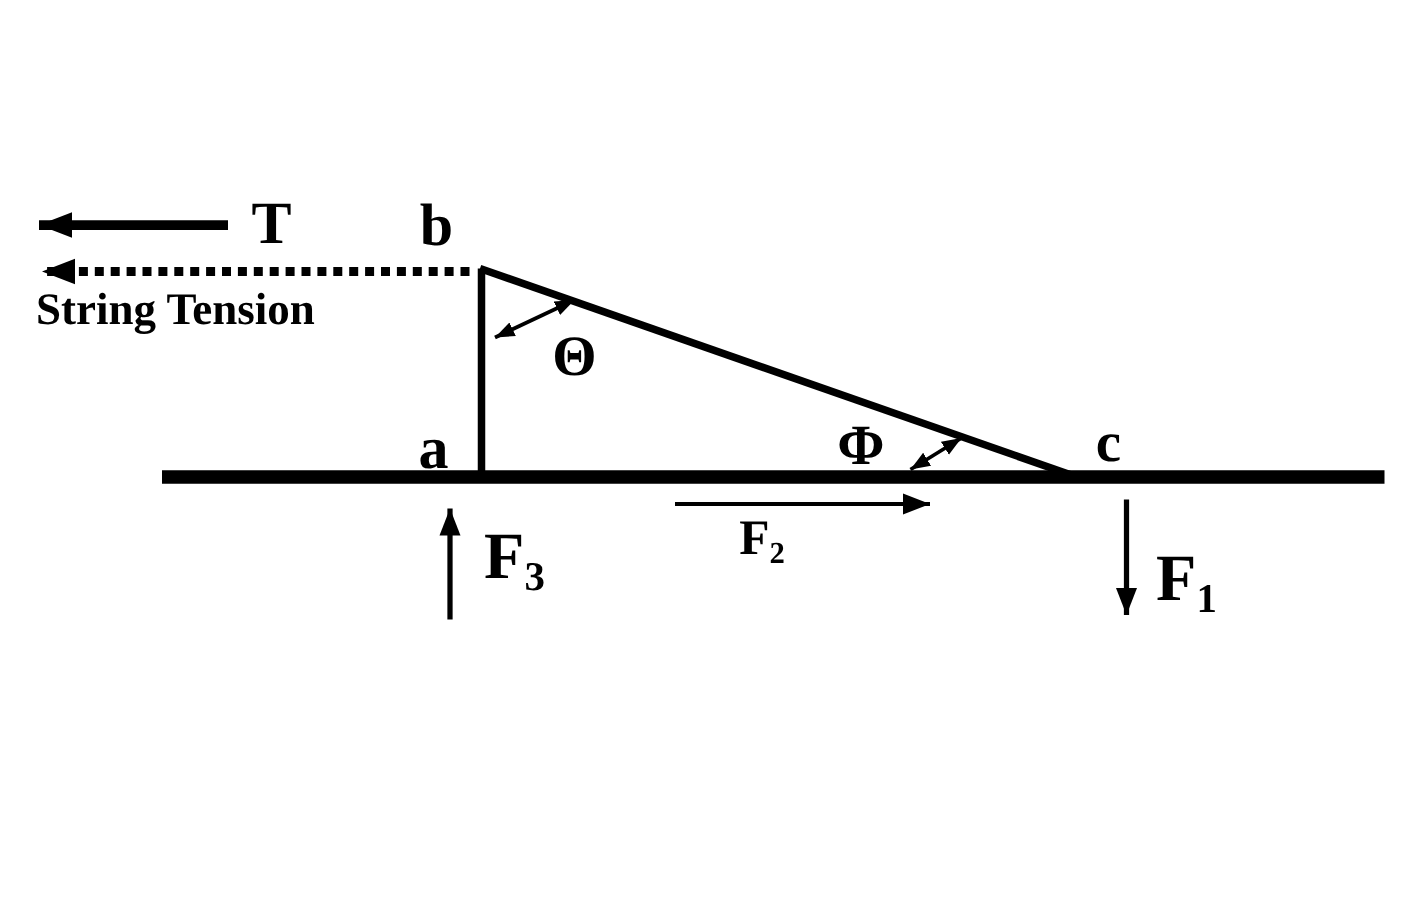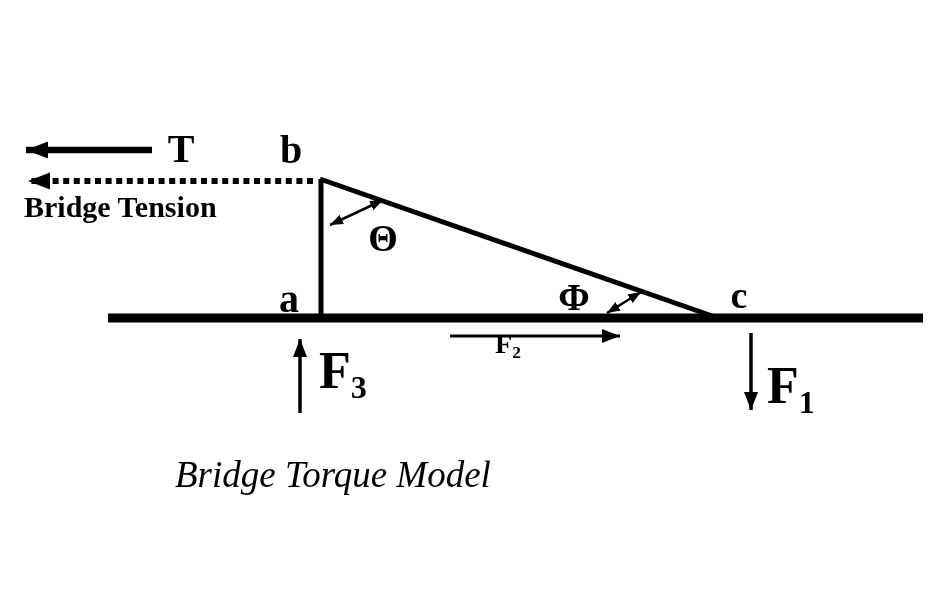--- a/index.html
+++ b/index.html
@@ -28,21 +28,21 @@
     font-weight: bold;
     line-height: 1;
     color: #000000;
   }
   .lbl.left-anchor {
     transform: translate(0, -50%);
   }
   .pt      { font-size: 40px; }
   .greek   { font-size: 38px; }
   .caption { font-size: 30px; }
-  .force   { font-size: 52px; }
+  .force   { font-size: 44px; }
   .force sub {
     font-size: 0.62em;
     vertical-align: -0.3em;
     line-height: 0;
   }
   .title {
     position: absolute;
     transform: translate(0, -50%);
     font-style: italic;
     font-weight: normal;
@@ -87,31 +87,30 @@
 
     <line x1="450" y1="336" x2="620" y2="336" stroke="#000000" stroke-width="2.8" marker-end="url(#ahMed)"></line>
 
     <line x1="751" y1="333" x2="751" y2="410" stroke="#000000" stroke-width="3.5" marker-end="url(#ahMed)"></line>
   </svg>
 
   <div class="lbl pt" style="left:181px; top:149px;">T</div>
 
   <div class="lbl pt" style="left:291px; top:150px;">b</div>
 
-  <div class="lbl caption left-anchor" style="left:24px; top:207px;">Bridge Tension</div>
+  <div class="lbl caption left-anchor" style="left:24px; top:207px;">String Tension</div>
 
   <div class="lbl pt" style="left:289px; top:299px;">a</div>
 
   <div class="lbl greek" style="left:383px; top:238px;">Θ</div>
 
   <div class="lbl greek" style="left:574px; top:297px;">Φ</div>
 
   <div class="lbl greek" style="left:739px; top:295px;">c</div>
 
   <div class="lbl force" style="left:343px; top:371px;"><span>F</span><sub>3</sub></div>
 
-  <div class="lbl force" style="left:508px; top:344px; font-size:28px;"><span>F</span><sub>2</sub></div>
+  <div class="lbl force" style="left:508px; top:360px; font-size:33px;"><span>F</span><sub>2</sub></div>
 
   <div class="lbl force" style="left:791px; top:386px;"><span>F</span><sub>1</sub></div>
 
-  <div class="title" style="left:175px; top:474px;">Bridge Torque Model</div>
 
 </div>
 
 </body></html>

